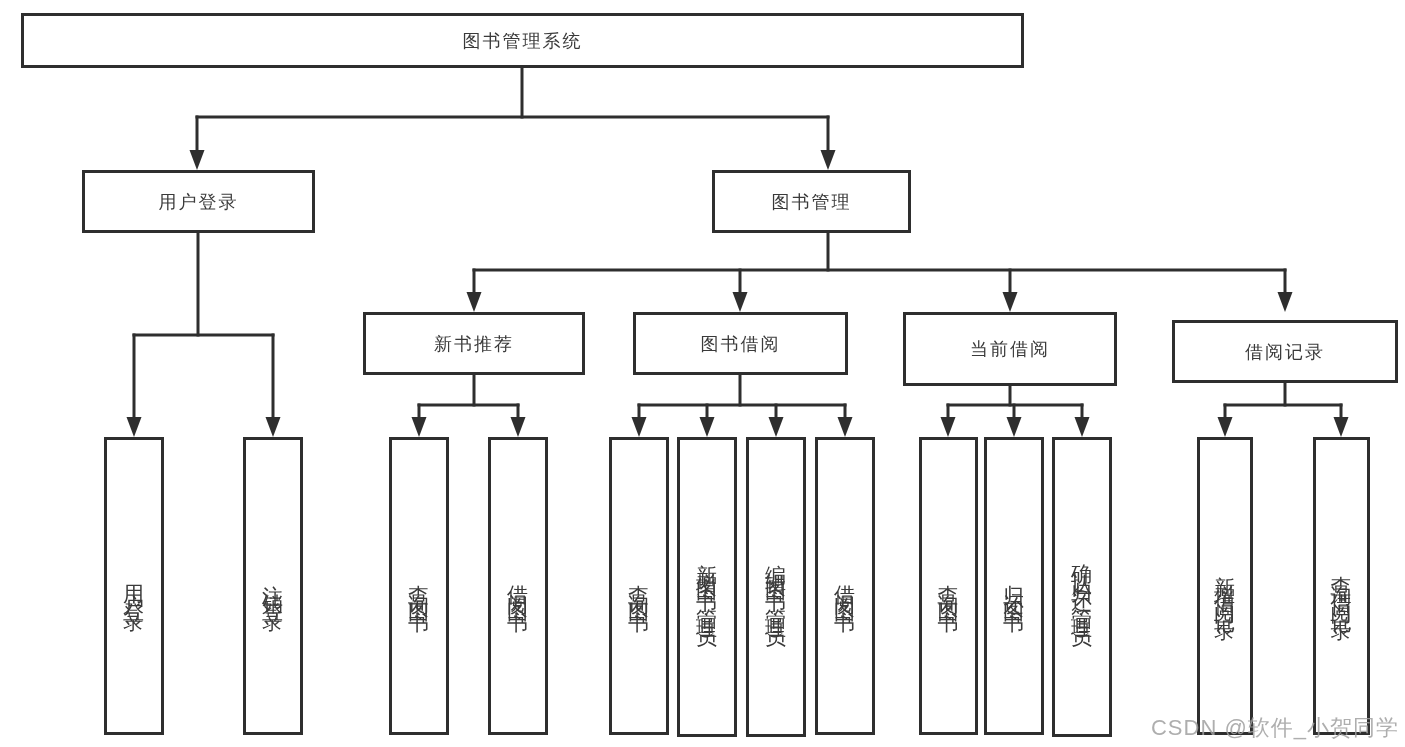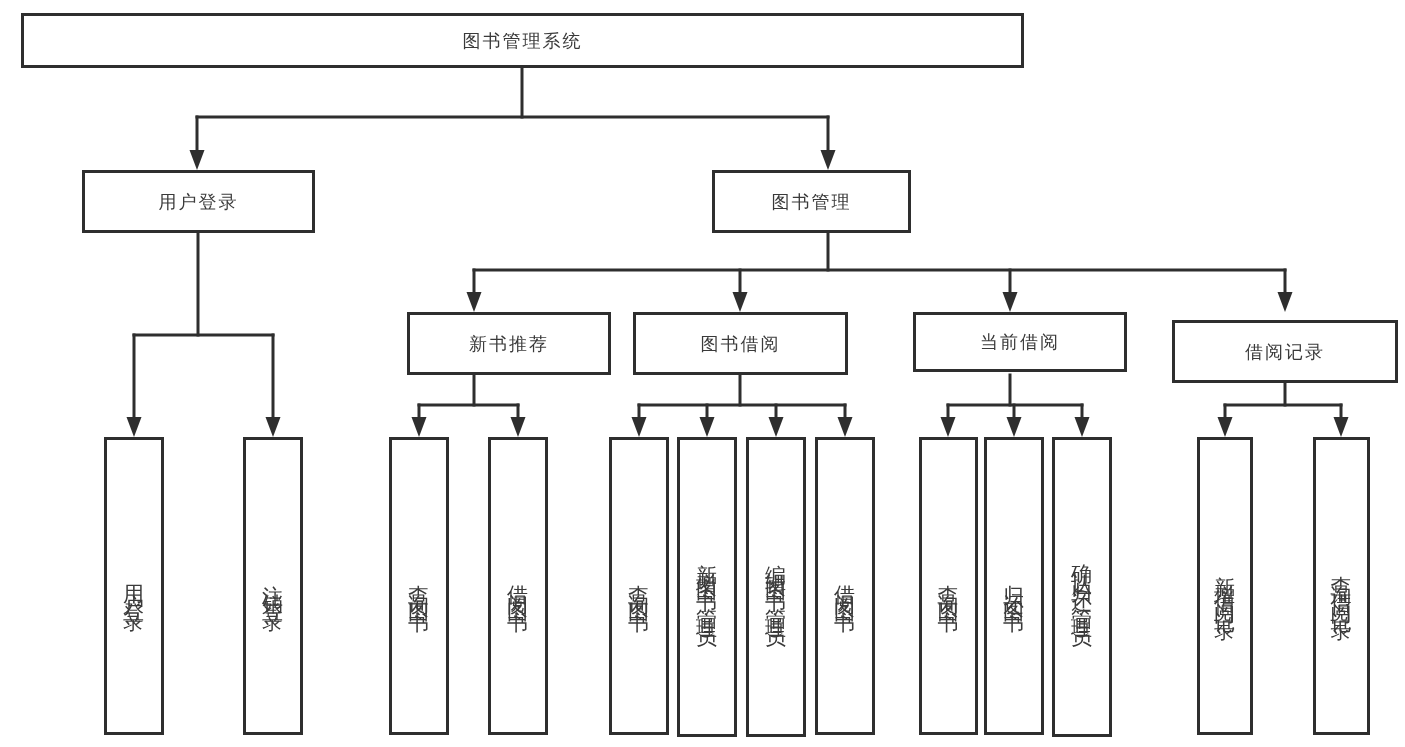--- a/index.html
+++ b/index.html
@@ -109,31 +109,32 @@
       <line x1="1225" y1="405" x2="1341" y2="405" stroke="#2e2e2e" stroke-width="3" stroke-linecap="square"></line>
       <line x1="1225" y1="405" x2="1225" y2="419" stroke="#2e2e2e" stroke-width="3" stroke-linecap="square"></line>
       <polygon points="1217.5,417 1232.5,417 1225,437" fill="#2e2e2e"></polygon>
       <line x1="1341" y1="405" x2="1341" y2="419" stroke="#2e2e2e" stroke-width="3" stroke-linecap="square"></line>
       <polygon points="1333.5,417 1348.5,417 1341,437" fill="#2e2e2e"></polygon>
     </svg>
   <div id="nodes">
       <div class="node" style="left: 21px; top: 13px; width: 1003px; height: 55px;">图书管理系统</div>
       <div class="node" style="left: 82px; top: 170px; width: 233px; height: 63px;">用户登录</div>
       <div class="node" style="left: 712px; top: 170px; width: 199px; height: 63px;">图书管理</div>
-      <div class="node" style="left: 363px; top: 312px; width: 204px; height: 63px; margin-left: 44px;">新书推荐</div>
+      <div class="node" style="left: 363px; top: 312px; width: 222px; height: 63px;">新书推荐</div>
       <div class="node" style="left: 633px; top: 312px; width: 215px; height: 63px;">图书借阅</div>
-      <div class="node" style="left: 903px; top: 312px; width: 214px; height: 60px; margin-left: 10px;">当前借阅</div>
+      <div class="node" style="left: 903px; top: 312px; width: 214px; height: 74px;">当前借阅</div>
       <div class="node" style="left: 1172px; top: 320px; width: 226px; height: 63px;">借阅记录</div>
       <div class="node vertical" style="left: 104px; top: 437px; width: 60px; height: 298px;">用户登录</div>
       <div class="node vertical" style="left: 243px; top: 437px; width: 60px; height: 298px;">注销登录</div>
       <div class="node vertical" style="left: 389px; top: 437px; width: 60px; height: 298px;">查询图书</div>
       <div class="node vertical" style="left: 488px; top: 437px; width: 60px; height: 298px;">借阅图书</div>
       <div class="node vertical" style="left: 609px; top: 437px; width: 60px; height: 298px;">查询图书</div>
       <div class="node vertical" style="left: 677px; top: 437px; width: 60px; height: 300px;">新增图书（管理员）</div>
       <div class="node vertical" style="left: 746px; top: 437px; width: 60px; height: 300px;">编辑图书（管理员）</div>
       <div class="node vertical" style="left: 815px; top: 437px; width: 60px; height: 298px;">借阅图书</div>
       <div class="node vertical" style="left: 919px; top: 437px; width: 59px; height: 298px;">查询图书</div>
       <div class="node vertical" style="left: 984px; top: 437px; width: 60px; height: 298px;">归还图书</div>
       <div class="node vertical" style="left: 1052px; top: 437px; width: 60px; height: 300px;">确认归还（管理员）</div>
       <div class="node vertical" style="left: 1197px; top: 437px; width: 56px; height: 298px;">新增借阅记录</div>
       <div class="node vertical" style="left: 1313px; top: 437px; width: 57px; height: 298px;">查询借阅记录</div>
     </div>
+  <div id="watermark">CSDN @软件_小贺同学</div>
 </div>
 
 </body></html>

